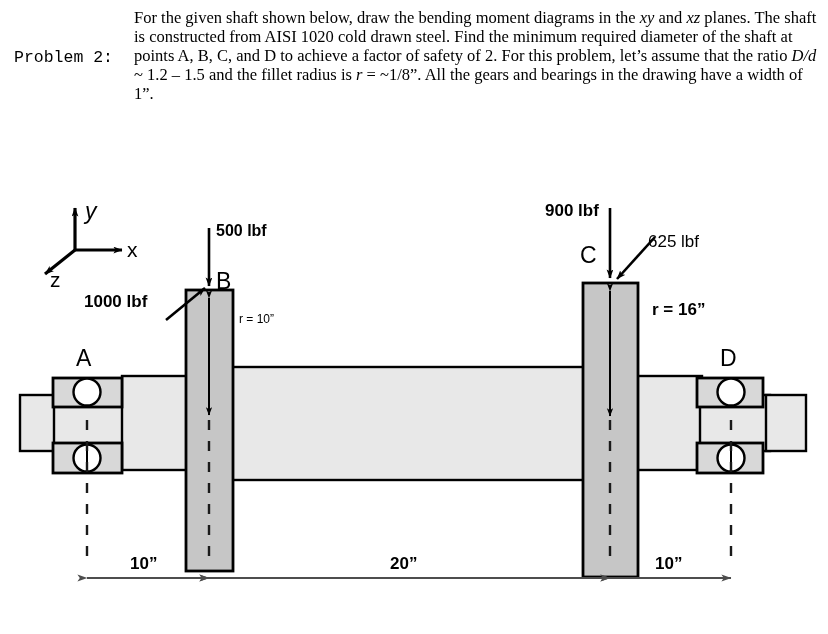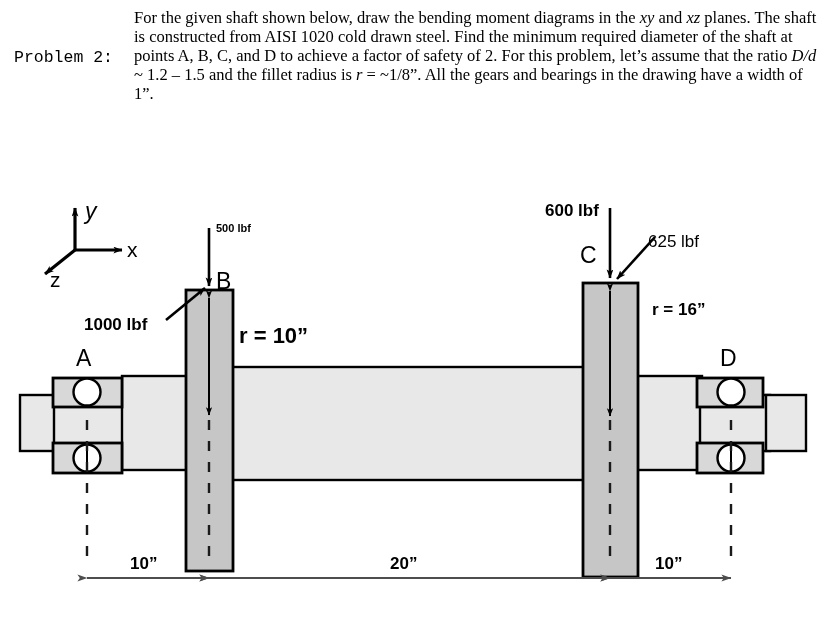--- a/index.html
+++ b/index.html
@@ -112,24 +112,24 @@
 
   <div class="lbl" style="left:85px;top:18px;font-size:23px;font-style:italic;">y</div>
   <div class="lbl" style="left:127px;top:58px;font-size:21px;">x</div>
   <div class="lbl" style="left:50px;top:88px;font-size:21px;">z</div>
 
   <div class="lbl" style="left:76px;top:165px;font-size:23px;">A</div>
   <div class="lbl" style="left:216px;top:88px;font-size:23px;">B</div>
   <div class="lbl" style="left:580px;top:62px;font-size:23px;">C</div>
   <div class="lbl" style="left:720px;top:165px;font-size:23px;">D</div>
 
-  <div class="lbl" style="left:216px;top:42px;font-size:11px;font-weight:600;">500 lbf</div>
-  <div class="lbl" style="left:84px;top:135px;font-size:17px;font-weight:600;">1000 lbf</div>
-  <div class="lbl" style="left:545px;top:21px;font-size:17px;font-weight:600;">600 lbf</div>
+  <div class="lbl" style="left:216px;top:42px;font-size:16px;font-weight:600;">500 lbf</div>
+  <div class="lbl" style="left:84px;top:112px;font-size:17px;font-weight:600;">1000 lbf</div>
+  <div class="lbl" style="left:545px;top:21px;font-size:17px;font-weight:600;">900 lbf</div>
   <div class="lbl" style="left:648px;top:52px;font-size:17px;font-weight:400;">625 lbf</div>
 
-  <div class="lbl" style="left:239px;top:143px;font-size:22px;font-weight:700;">r = 10”</div>
+  <div class="lbl" style="left:239px;top:132px;font-size:12px;font-weight:400;">r = 10”</div>
   <div class="lbl" style="left:644px;top:120px;font-size:17px;font-weight:600;margin-left:8px;">r = 16”</div>
 
   <div class="lbl" style="left:130px;top:374px;font-size:17px;font-weight:600;">10”</div>
   <div class="lbl" style="left:390px;top:374px;font-size:17px;font-weight:600;text-align:center;">20”</div>
   <div class="lbl" style="left:655px;top:374px;font-size:17px;font-weight:600;">10”</div>
 </div>
 
 </body></html>

